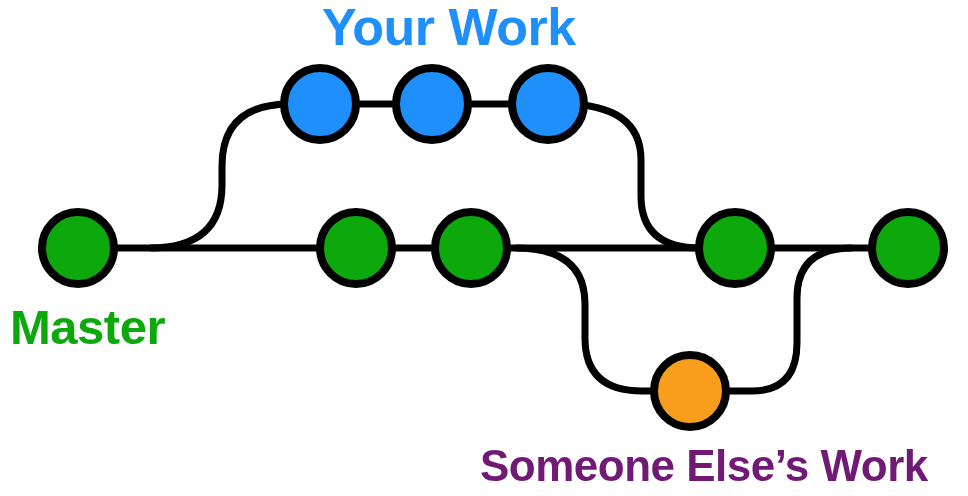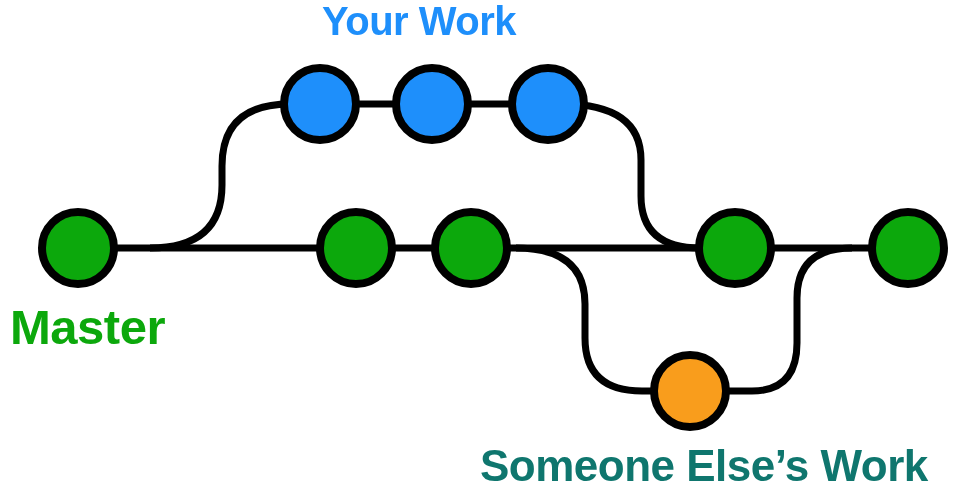--- a/index.html
+++ b/index.html
@@ -23,21 +23,21 @@
   .branch-label {
     position: absolute;
     font-weight: 700;
     line-height: 1;
     white-space: nowrap;
     letter-spacing: -0.5px;
   }
   .label-your-work {
     left: 322px;
     top: 1px;
-    font-size: 40px;
+    font-size: 52px;
   }
   .label-master {
     left: 10px;
     top: 303px;
     font-size: 49px;
   }
   .label-someone {
     left: 480px;
     top: 444px;
     font-size: 44px;
@@ -61,14 +61,14 @@
       <circle cx="320" cy="104" r="36" fill="#1E8FFB" stroke="#000000" stroke-width="8"></circle>
       <circle cx="432" cy="104" r="36" fill="#1E8FFB" stroke="#000000" stroke-width="8"></circle>
       <circle cx="548" cy="104" r="36" fill="#1E8FFB" stroke="#000000" stroke-width="8"></circle>
       <circle cx="690" cy="391" r="36" fill="#F99D1C" stroke="#000000" stroke-width="8"></circle>
     </svg>
 
   <div class="branch-label label-your-work" style="color: rgb(30, 143, 251);">Your Work</div>
 
   <div class="branch-label label-master" style="color: rgb(12, 168, 12);">Master</div>
 
-  <div class="branch-label label-someone" style="color: #0f766e;">Someone Else’s Work</div>
+  <div class="branch-label label-someone" style="color: #701a75;">Someone Else’s Work</div>
 </div>
 
 </body></html>

